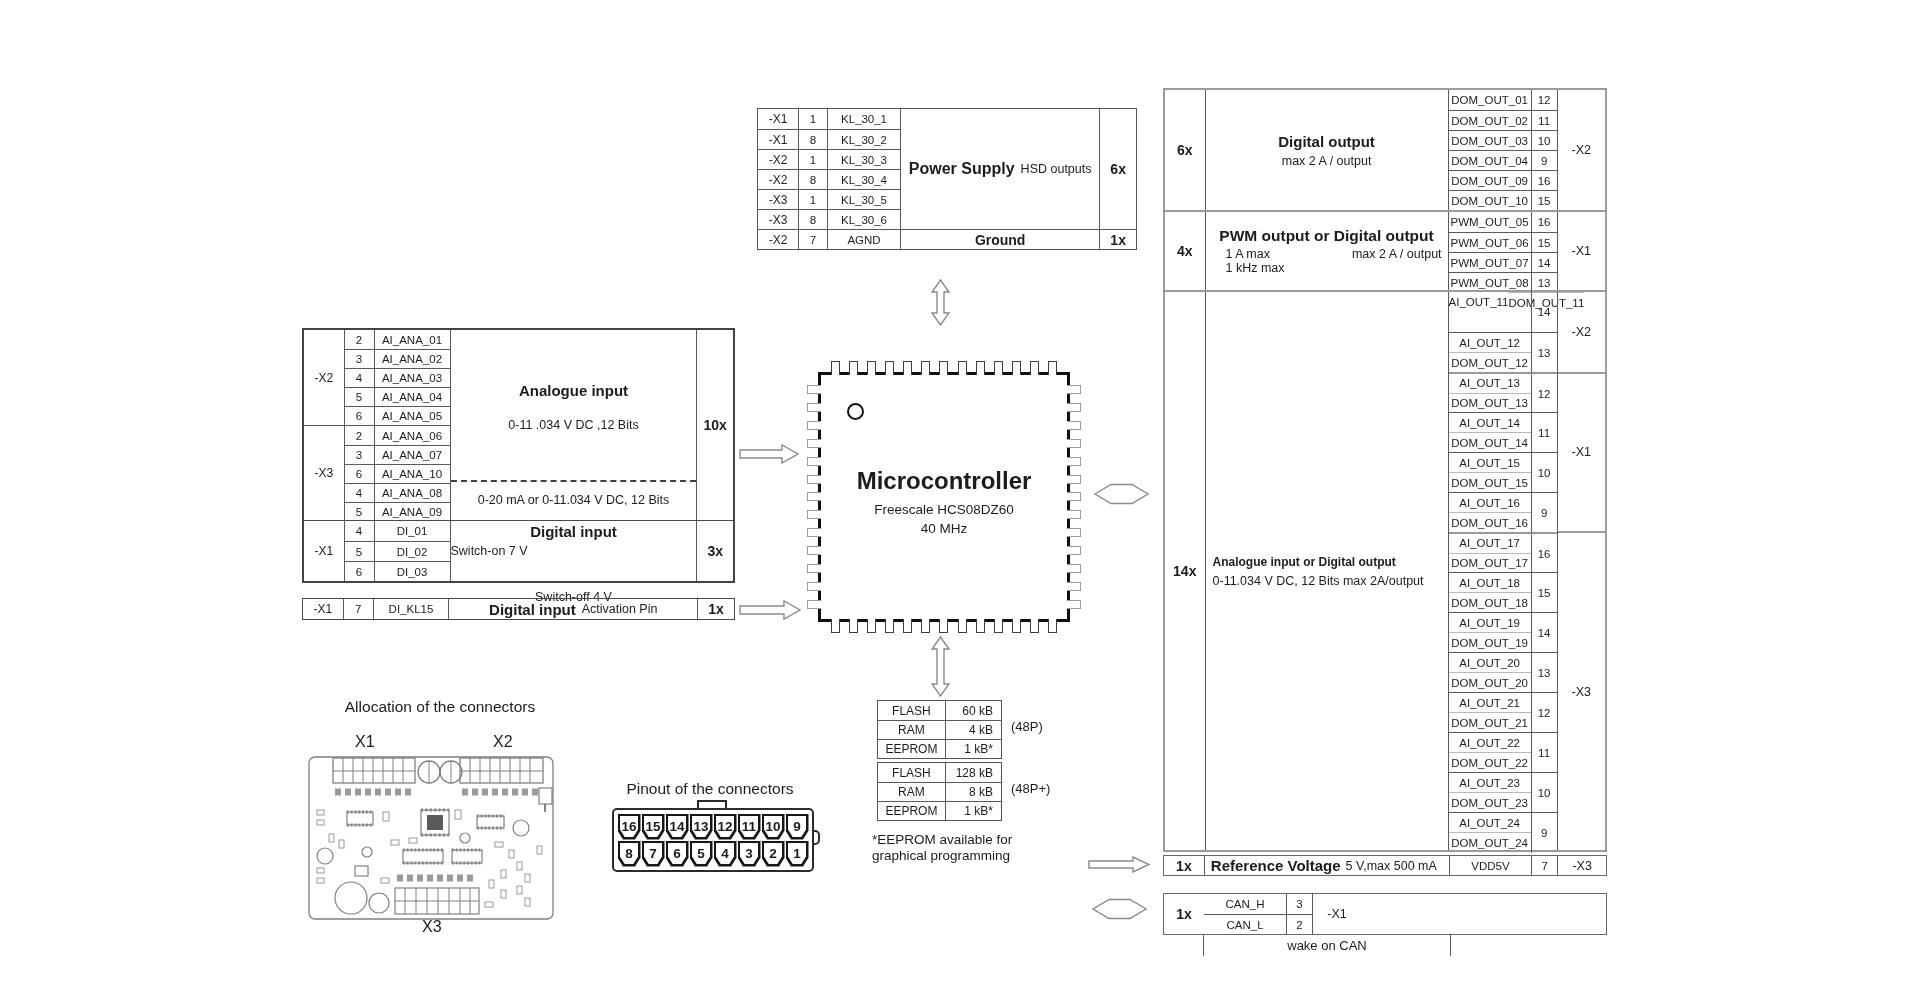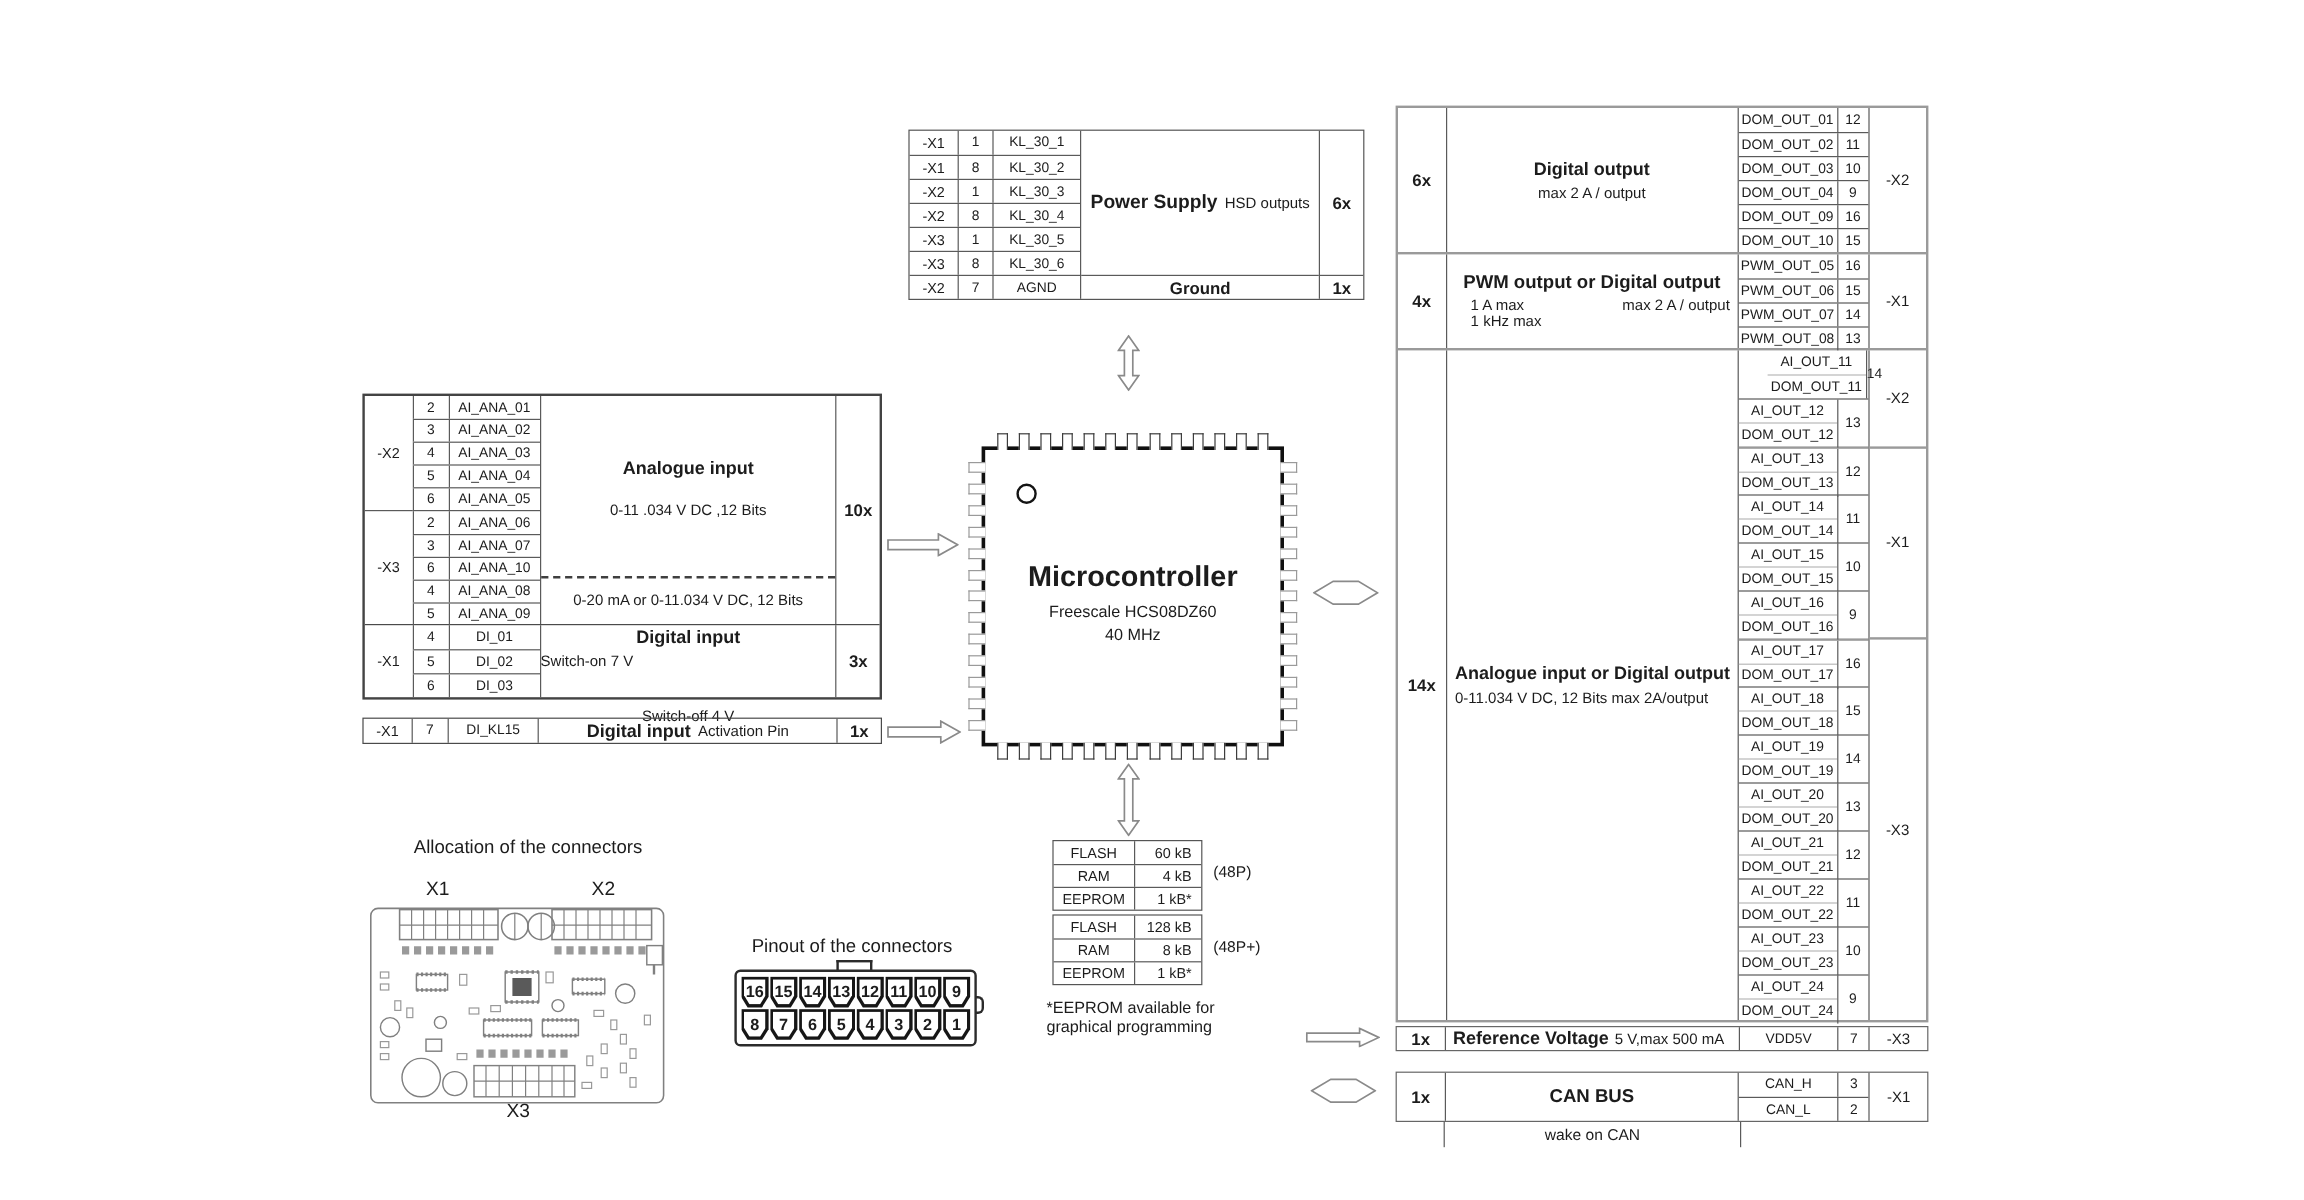--- a/index.html
+++ b/index.html
@@ -386,27 +386,27 @@
           <div class="cell sigr">PWM_OUT_08</div>
           <div class="cell pinr">13</div>
         </div>
         </div>
       <div class="cell connc bl">-X1</div>
     </div>
 
     <div class="rt-sec" style="height:560px;border-top:2px solid var(--bd);">
       <div class="cell cntc">14x</div>
       <div class="descc" style="align-items:flex-start;padding-left:7px;gap:5px;">
-        <div class="ttl" style="text-align:center;font-size:15px;">Analogue input or Digital output</div>
+        <div class="ttl" style="text-align:center;font-size:12px;">Analogue input or Digital output</div>
         <div class="sub">0-11.034 V DC, 12 Bits  max 2A/output</div>
       </div>
       <div style="width:108px;" data-repeat="aio.pairs">
 
       <div class="pair">
-          <div style="width:82px;display:flex;flex-direction:column;margin-left:24px;">
+          <div style="width:82px;display:flex;">
             <div class="cell sigr sig-a">AI_OUT_11</div>
             <div class="cell sigr sig-b">DOM_OUT_11</div>
           </div>
           <div class="cell pinr" style="height:40px;">14</div>
         </div>
           <div class="pair">
           <div style="width:82px;display:flex;flex-direction:column;">
             <div class="cell sigr sig-a">AI_OUT_12</div>
             <div class="cell sigr sig-b">DOM_OUT_12</div>
           </div>
@@ -512,21 +512,20 @@
       <span class="sub">5 V,max 500 mA</span>
     </div>
     <div class="cell sigr">VDD5V</div>
     <div class="cell pinr">7</div>
     <div class="cell connc bl">-X3</div>
   </div>
 
   <div class="abs" style="left:1163px;top:893px;width:444px;">
     <div style="display:flex;height:42px;border:1.5px solid #666;">
       <div class="cell cntc">1x</div>
-      <div class="cell" style="width:247px;border-left:1px solid var(--ln);border-right:1px solid var(--ln);font-weight:bold;font-size:15.5px;">CAN BUS</div>
       <div style="width:108px;" data-repeat="can.rows">
 
       <div class="rrow">
           <div class="cell sigr">CAN_H</div>
           <div class="cell pinr">3</div>
         </div>
           <div class="rrow">
           <div class="cell sigr">CAN_L</div>
           <div class="cell pinr">2</div>
         </div>

